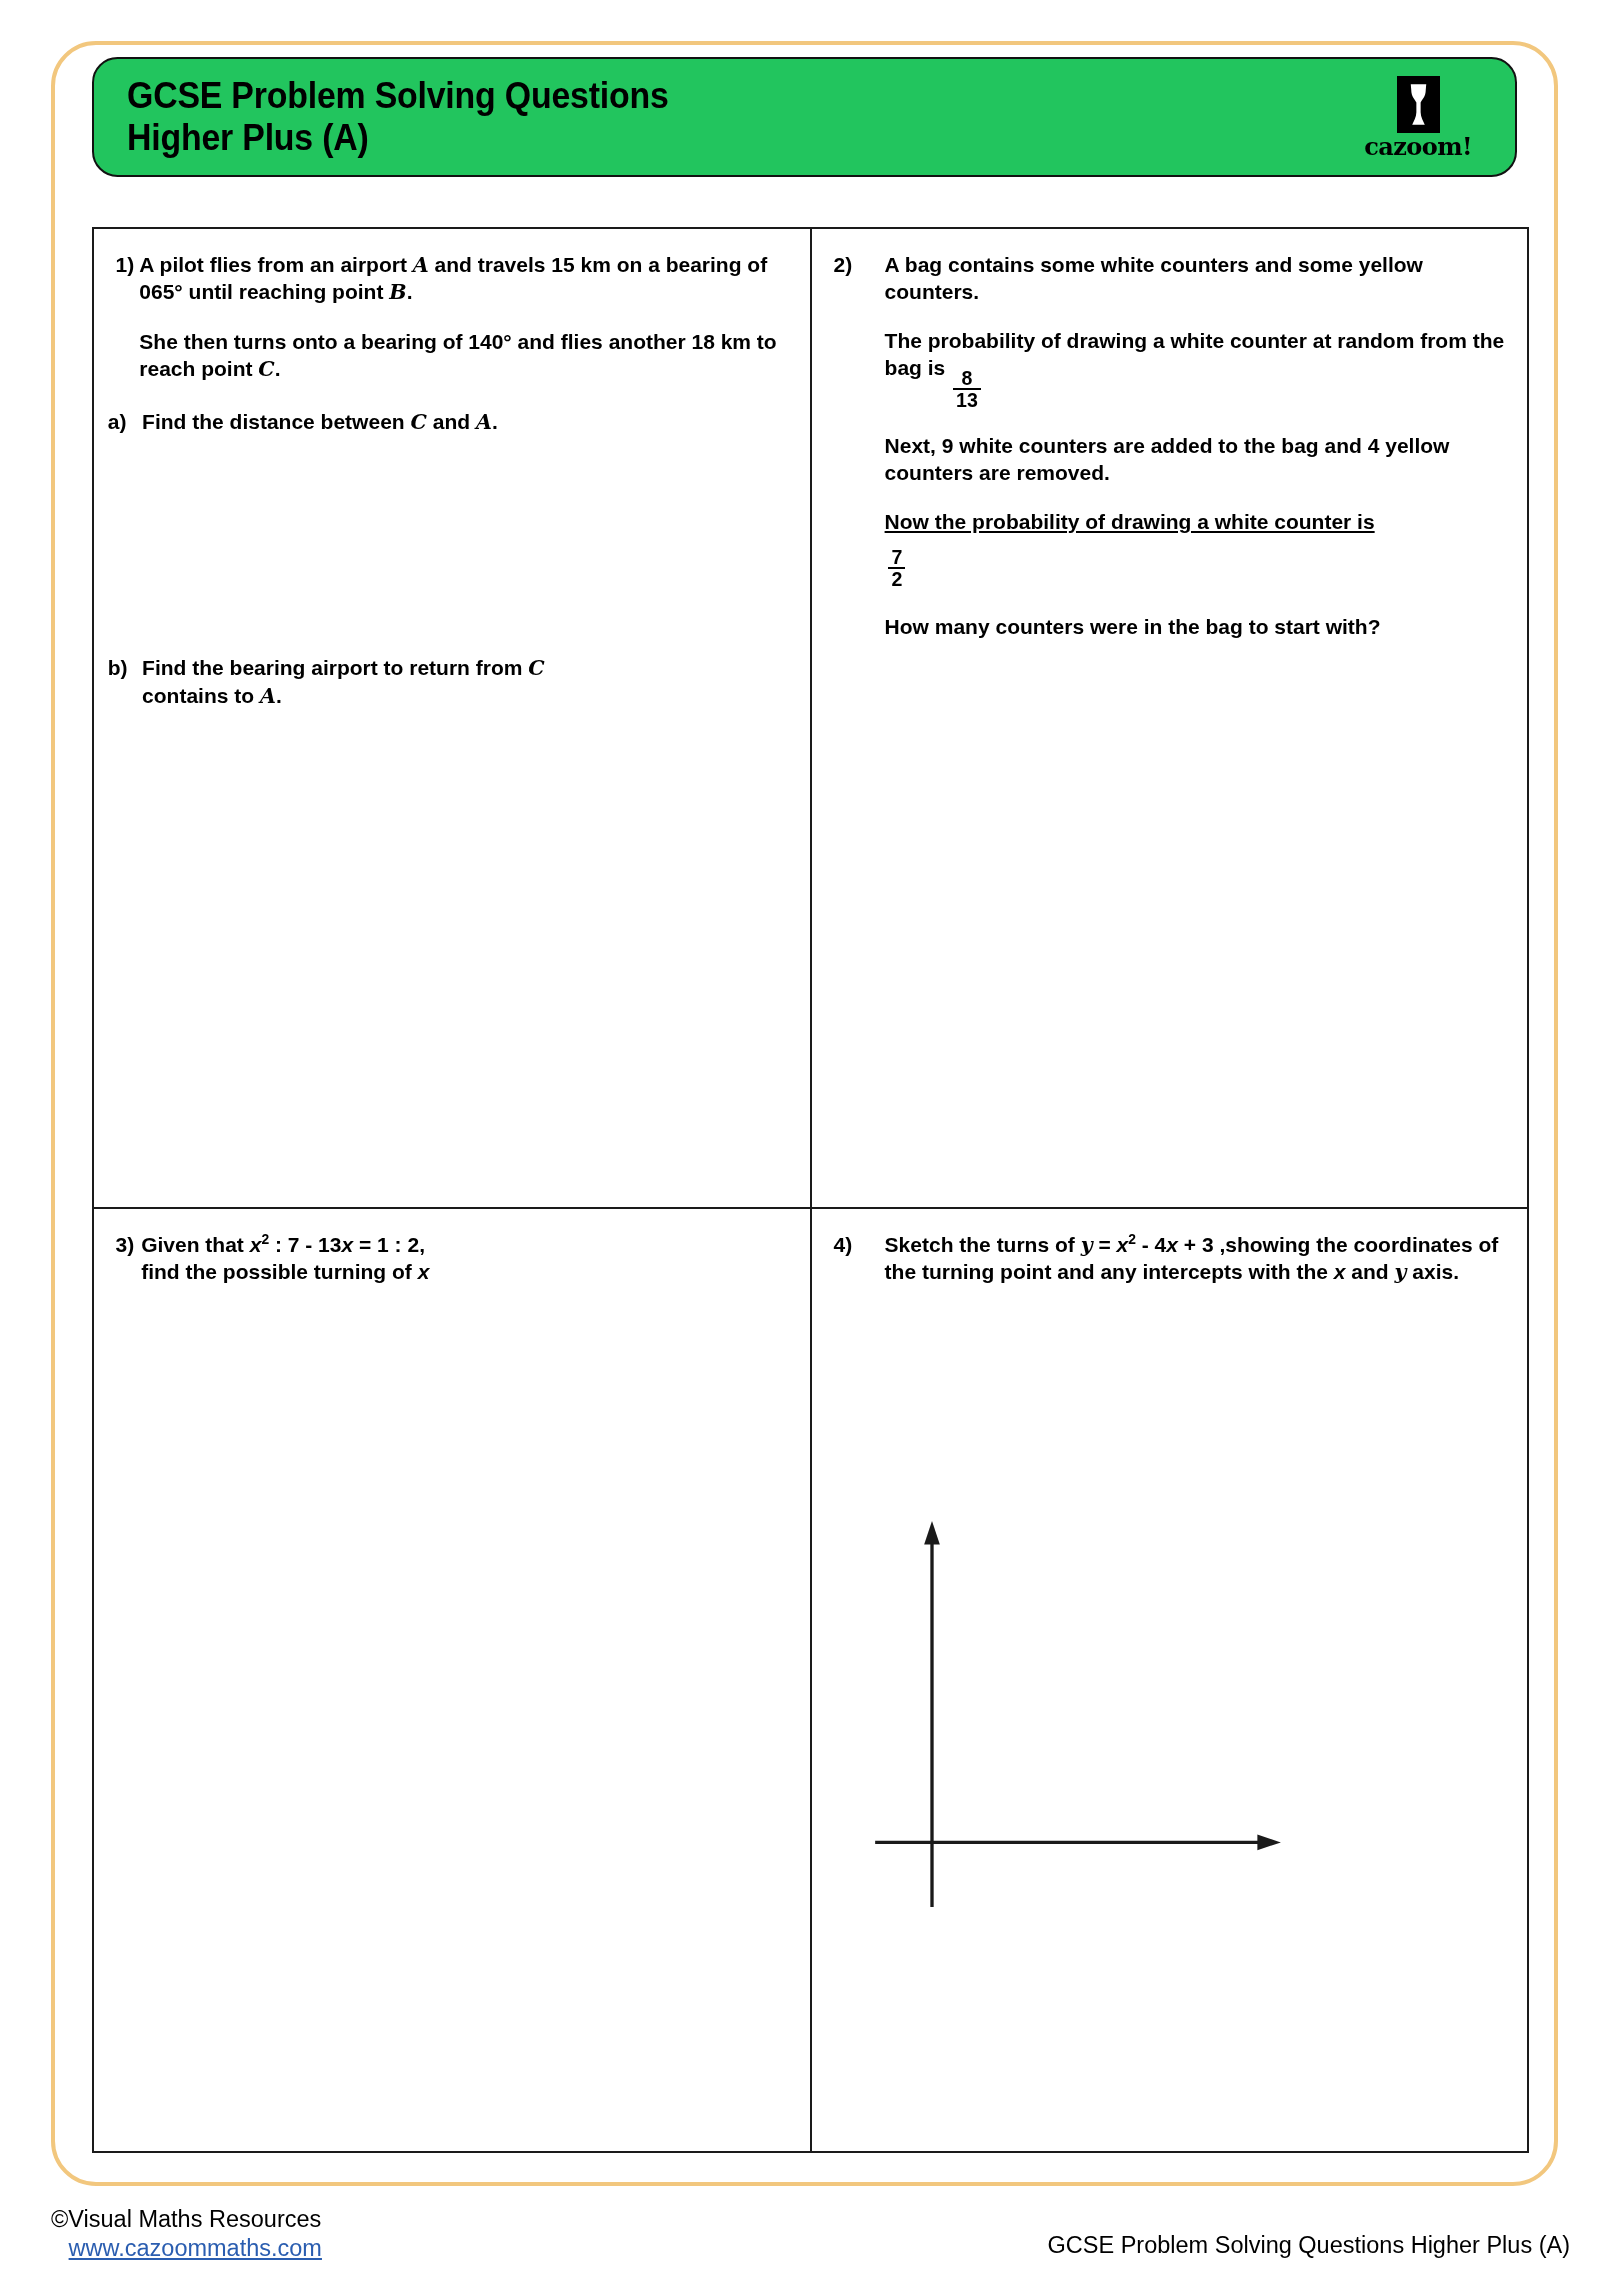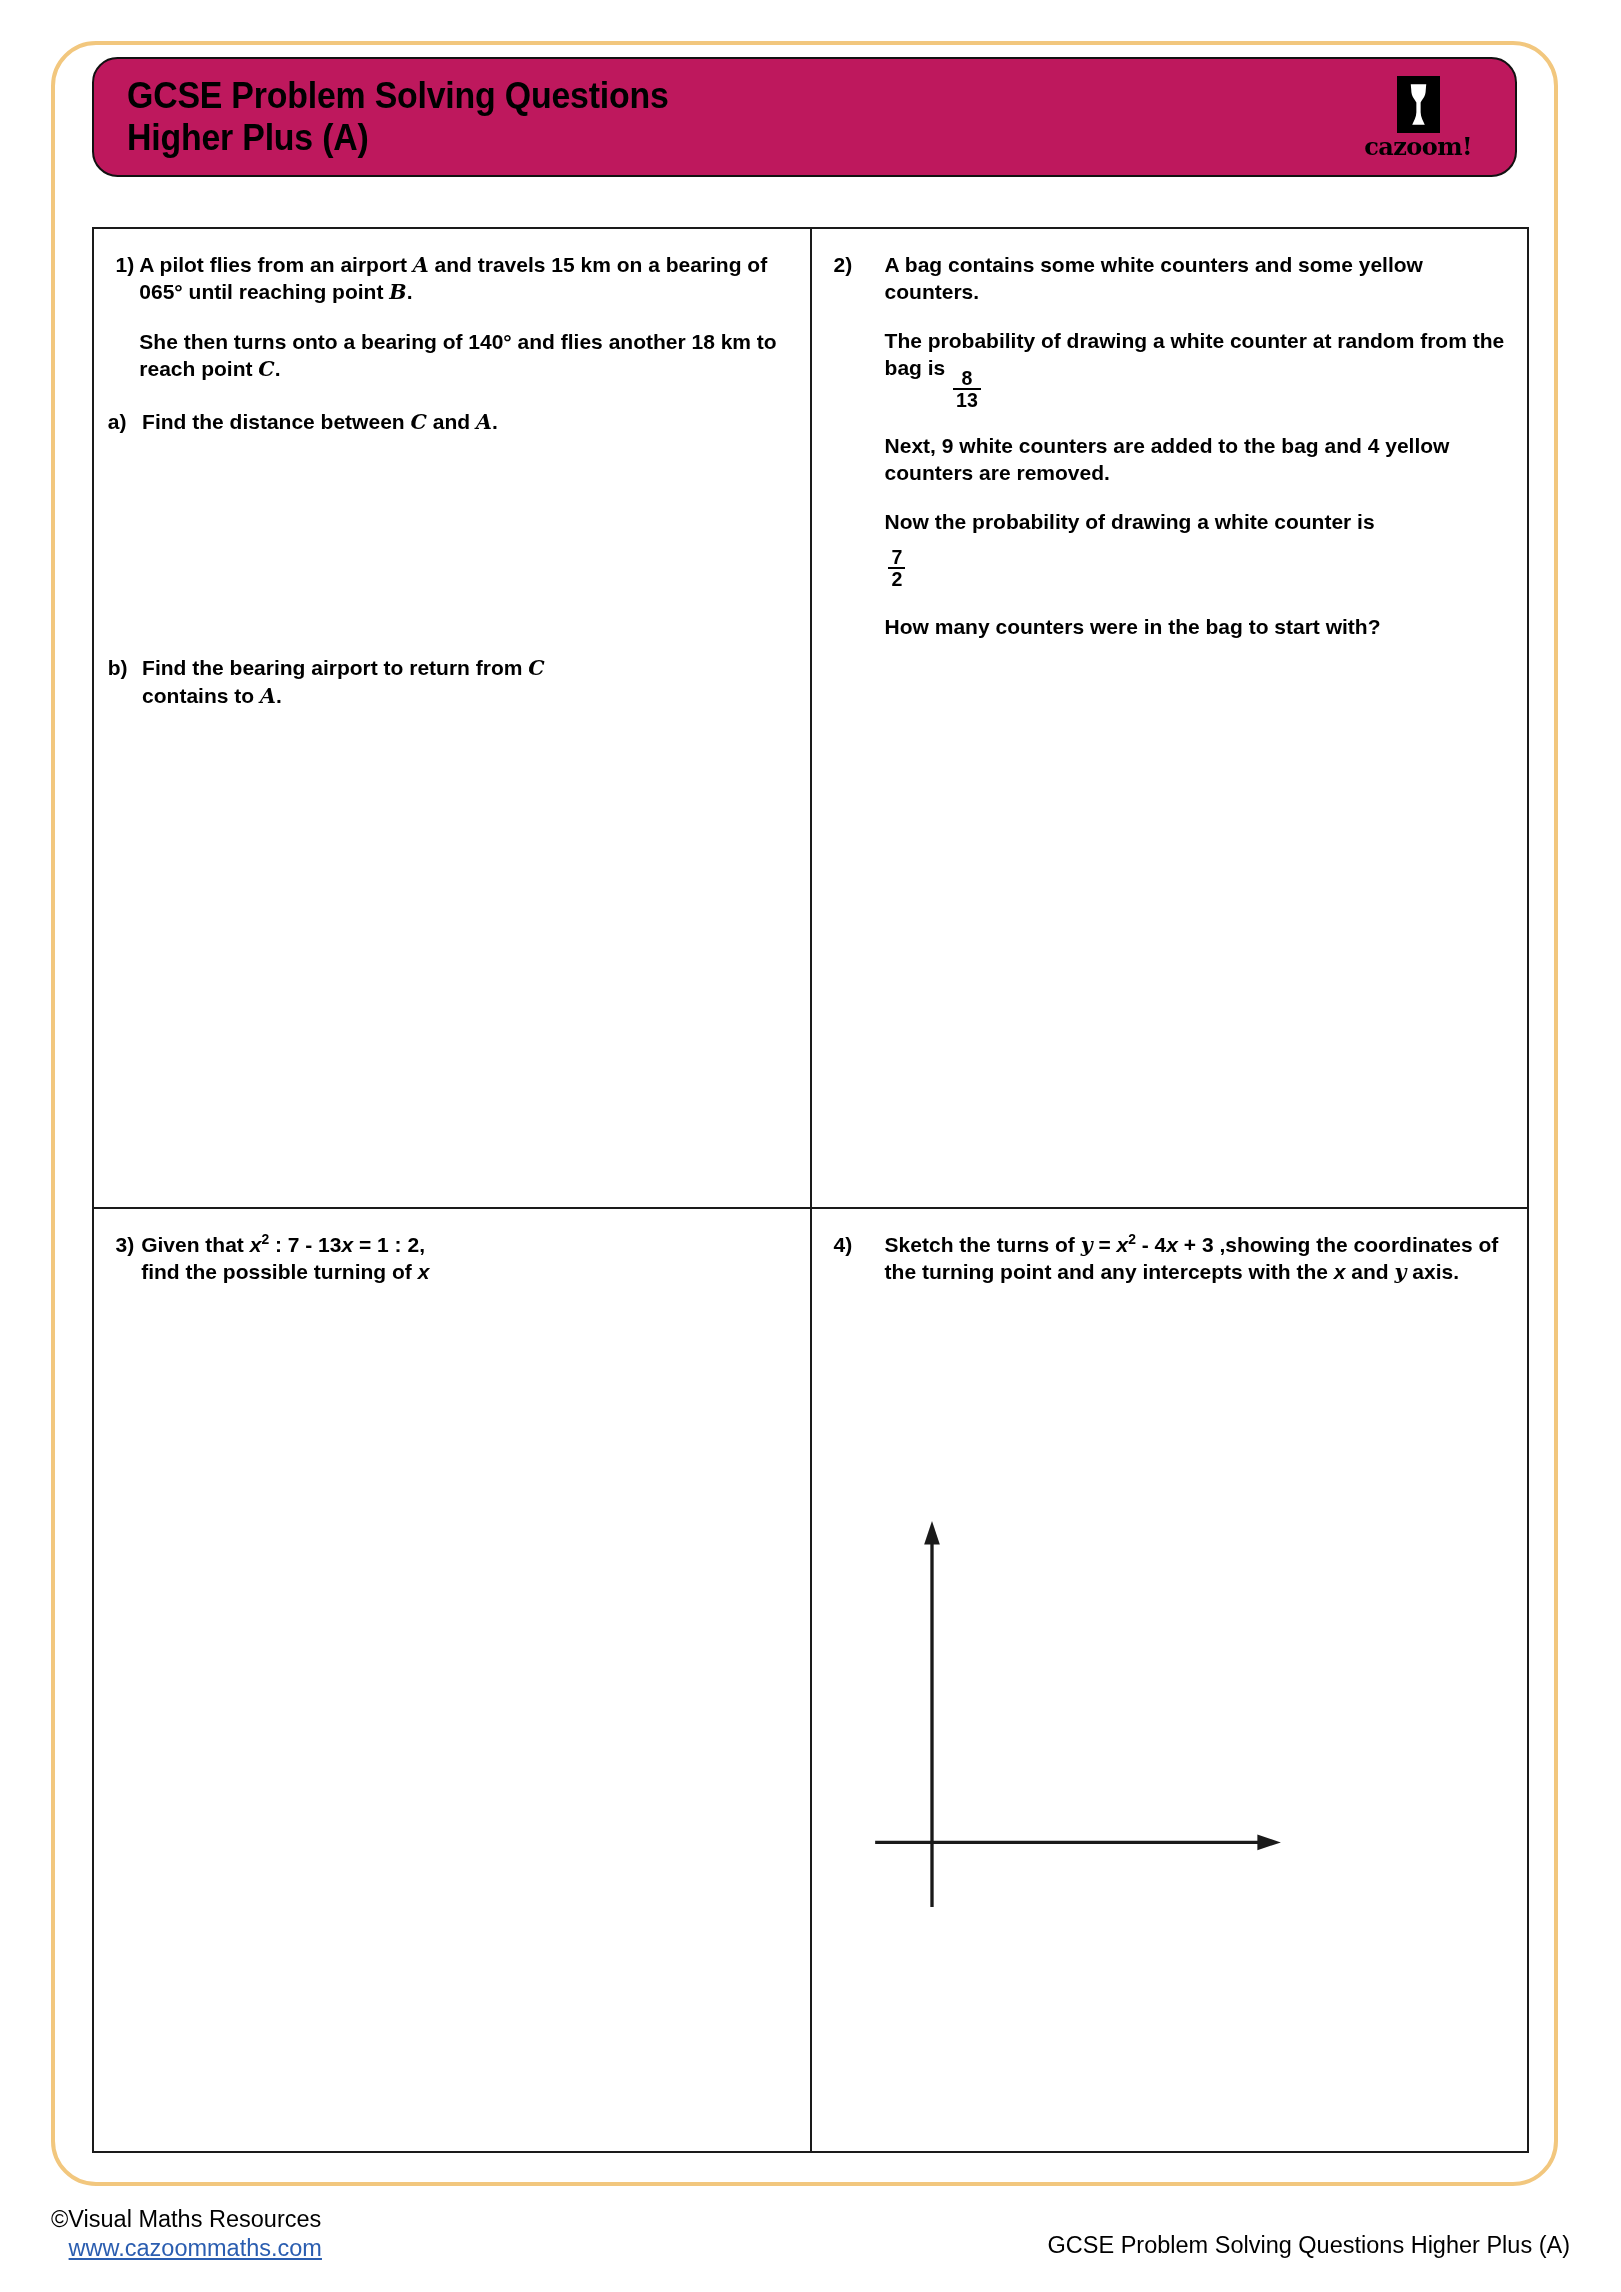--- a/index.html
+++ b/index.html
@@ -29,21 +29,21 @@
     pointer-events: none;
   }
 
   
   #title-banner {
     position: absolute;
     left: 92px;
     top: 57px;
     width: 1425px;
     height: 120px;
-    background: #be185d;
+    background: #22c55e;
     border: 2.9px solid #111111;
     border-radius: 25.5px;
     box-sizing: border-box;
     display: flex;
     align-items: center;
     justify-content: space-between;
     padding: 0 25.5px 0 33px;
   }
   #title-text {
     font-size: 36px;
@@ -270,21 +270,21 @@
 
             <p class="q-para">A bag contains some white counters and some yellow counters.</p>
 
             <p class="q-para"><span>The probability of drawing a white counter at random from the bag is </span><span class="frac">
                   <span class="num">8</span>
                   <span class="den">13</span>
                 </span></p>
 
             <p class="q-para">Next, 9 white counters are added to the bag and 4 yellow counters are removed.</p>
 
-            <p class="q-para" style="margin-bottom:7.8px;">Now the probability of drawing a white counter is</p>
+            <p class="q-para" style="margin-bottom:7.8px;text-decoration:underline;">Now the probability of drawing a white counter is</p>
             <div style="margin:0 0 23.5px 3.9px;">
               <span class="frac-block">
                   <span class="num">7</span>
                   <span class="den">2</span>
                 </span>
             </div>
 
             <p class="q-para tight">How many counters were in the bag to start with?</p>
           </div>
         </div>

